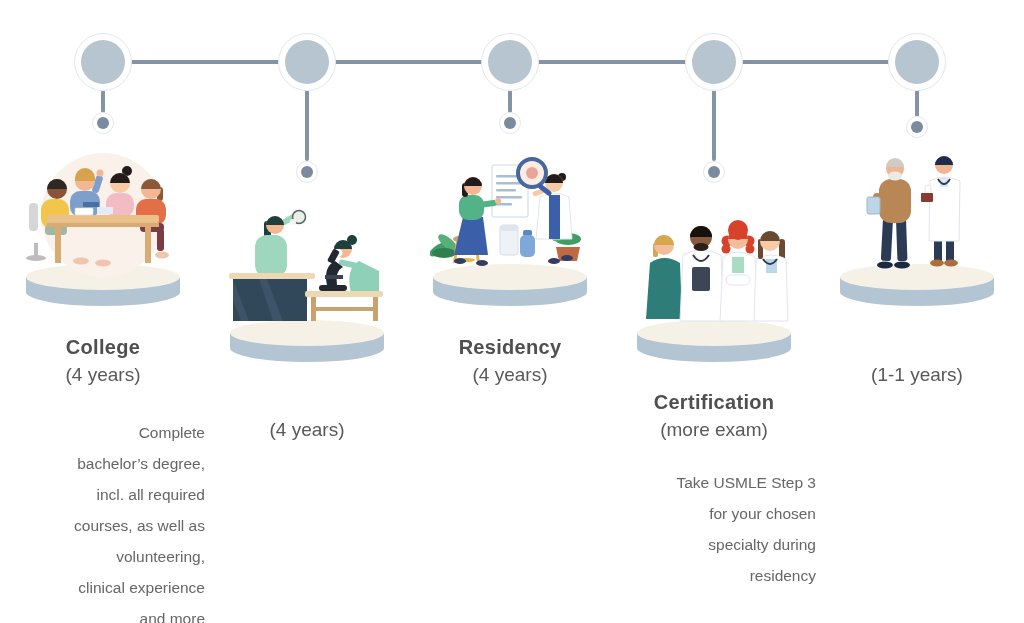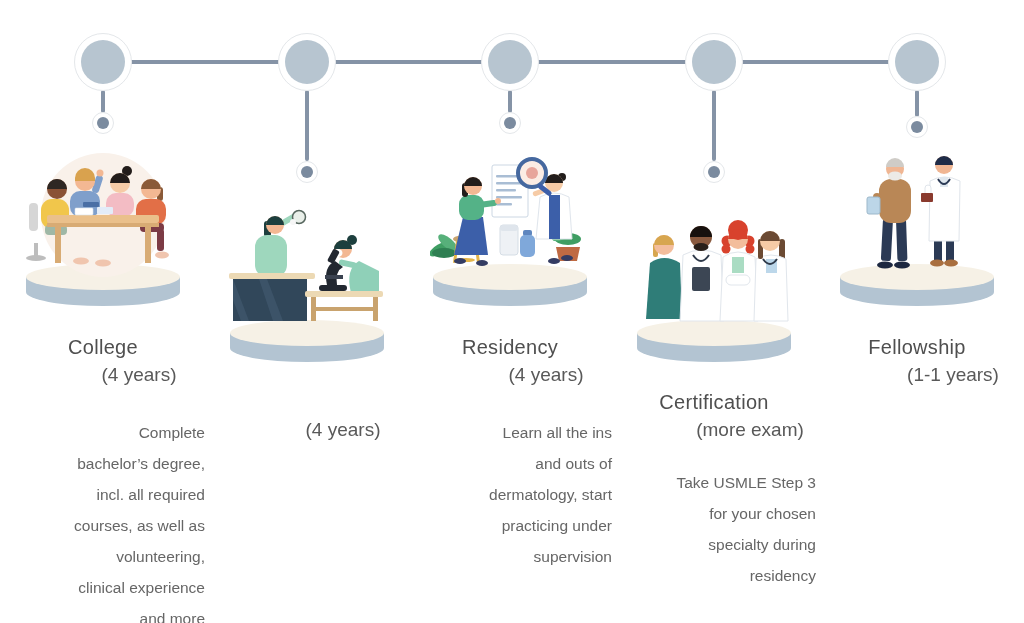--- a/index.html
+++ b/index.html
@@ -26,24 +26,24 @@
   .d1{left:92px;top:112px}.d2{left:296px;top:161px}.d3{left:499px;top:112px}
   .d4{left:703px;top:161px}.d5{left:906px;top:116px}
   
   .pedestal{position:absolute;width:160px;height:48px;z-index:1;}
   .illus{position:absolute;width:160px;height:132px;z-index:2;}
   .p1{left:23px;top:262px}.p2{left:227px;top:318px}.p3{left:430px;top:262px}
   .p4{left:634px;top:318px}.p5{left:837px;top:262px}
   .i1{left:23px;top:145px}.i2{left:227px;top:201px}.i3{left:430px;top:145px}
   .i4{left:634px;top:201px}.i5{left:837px;top:145px}
   
-  .title{position:absolute;width:204px;text-align:center;font-size:20px;font-weight:400;
+  .title{position:absolute;width:204px;text-align:center;font-size:20px;font-weight:700;
          color:var(--title-color,#4f4f4f);letter-spacing:.3px;}
   .subtitle{position:absolute;width:204px;text-align:center;font-size:19px;
-            color:var(--subtitle-color,#595959);padding-left:36px;}
+            color:var(--subtitle-color,#595959);}
   .desc{position:absolute;width:204px;text-align:right;font-size:15.5px;line-height:31px;
         color:var(--body-color,#666);}
   .t1{left:1px}.t2{left:205px}.t3{left:408px}.t4{left:612px}.t5{left:815px}
   .rowA .title{top:336px}.rowA .subtitle{top:364px}.rowA .desc{top:417px}
   .rowB .title{top:391px}.rowB .subtitle{top:419px}.rowB .desc{top:467px}
   .step{position:absolute;inset:0;pointer-events:none;}
 </style>
 </head>
 <body>
 
@@ -278,27 +278,25 @@
     <div class="desc t1">Complete<br>bachelor’s degree,<br>incl. all required<br>courses, as well as<br>volunteering,<br>clinical experience<br>and more</div>
   </div>
 
   <div class="step rowB">
     <div class="subtitle t2">(4 years)</div>
   </div>
 
   <div class="step rowA">
     <div class="title t3">Residency</div>
     <div class="subtitle t3">(4 years)</div>
-    <div class="desc t3">Learn all the ins<br>and outs of<br>dermatology, start<br>practicing under<br>supervision</div>
   </div>
 
   <div class="step rowB">
     <div class="title t4">Certification</div>
     <div class="subtitle t4">(more exam)</div>
     <div class="desc t4">Take USMLE Step 3<br>for your chosen<br>specialty during<br>residency</div>
   </div>
 
   <div class="step rowA">
-    <div class="title t5">Fellowship</div>
     <div class="subtitle t5">(1-1 years)</div>
   </div>
 
 </div>
 
 </body></html>

